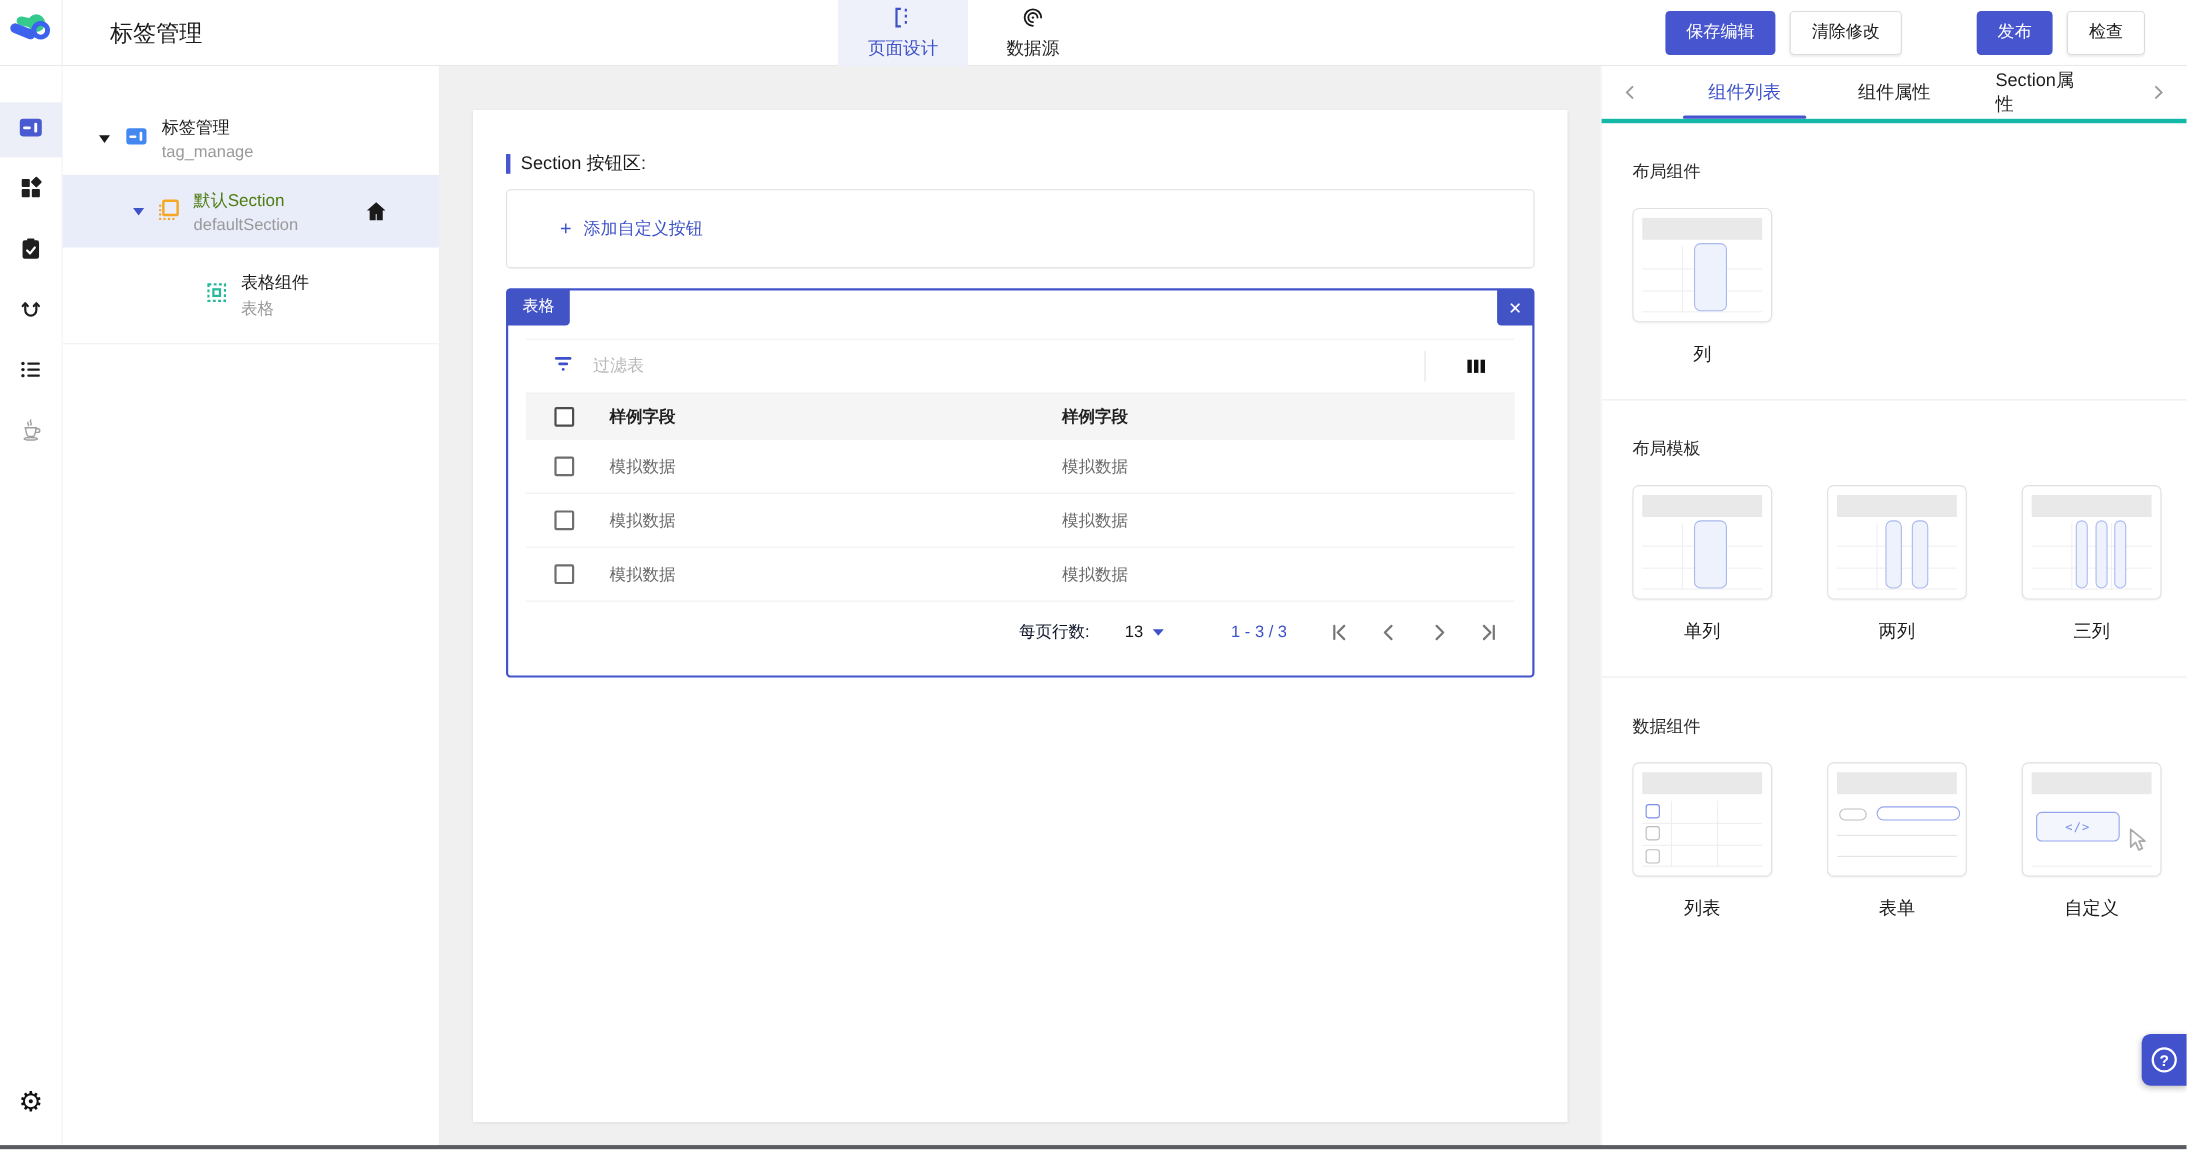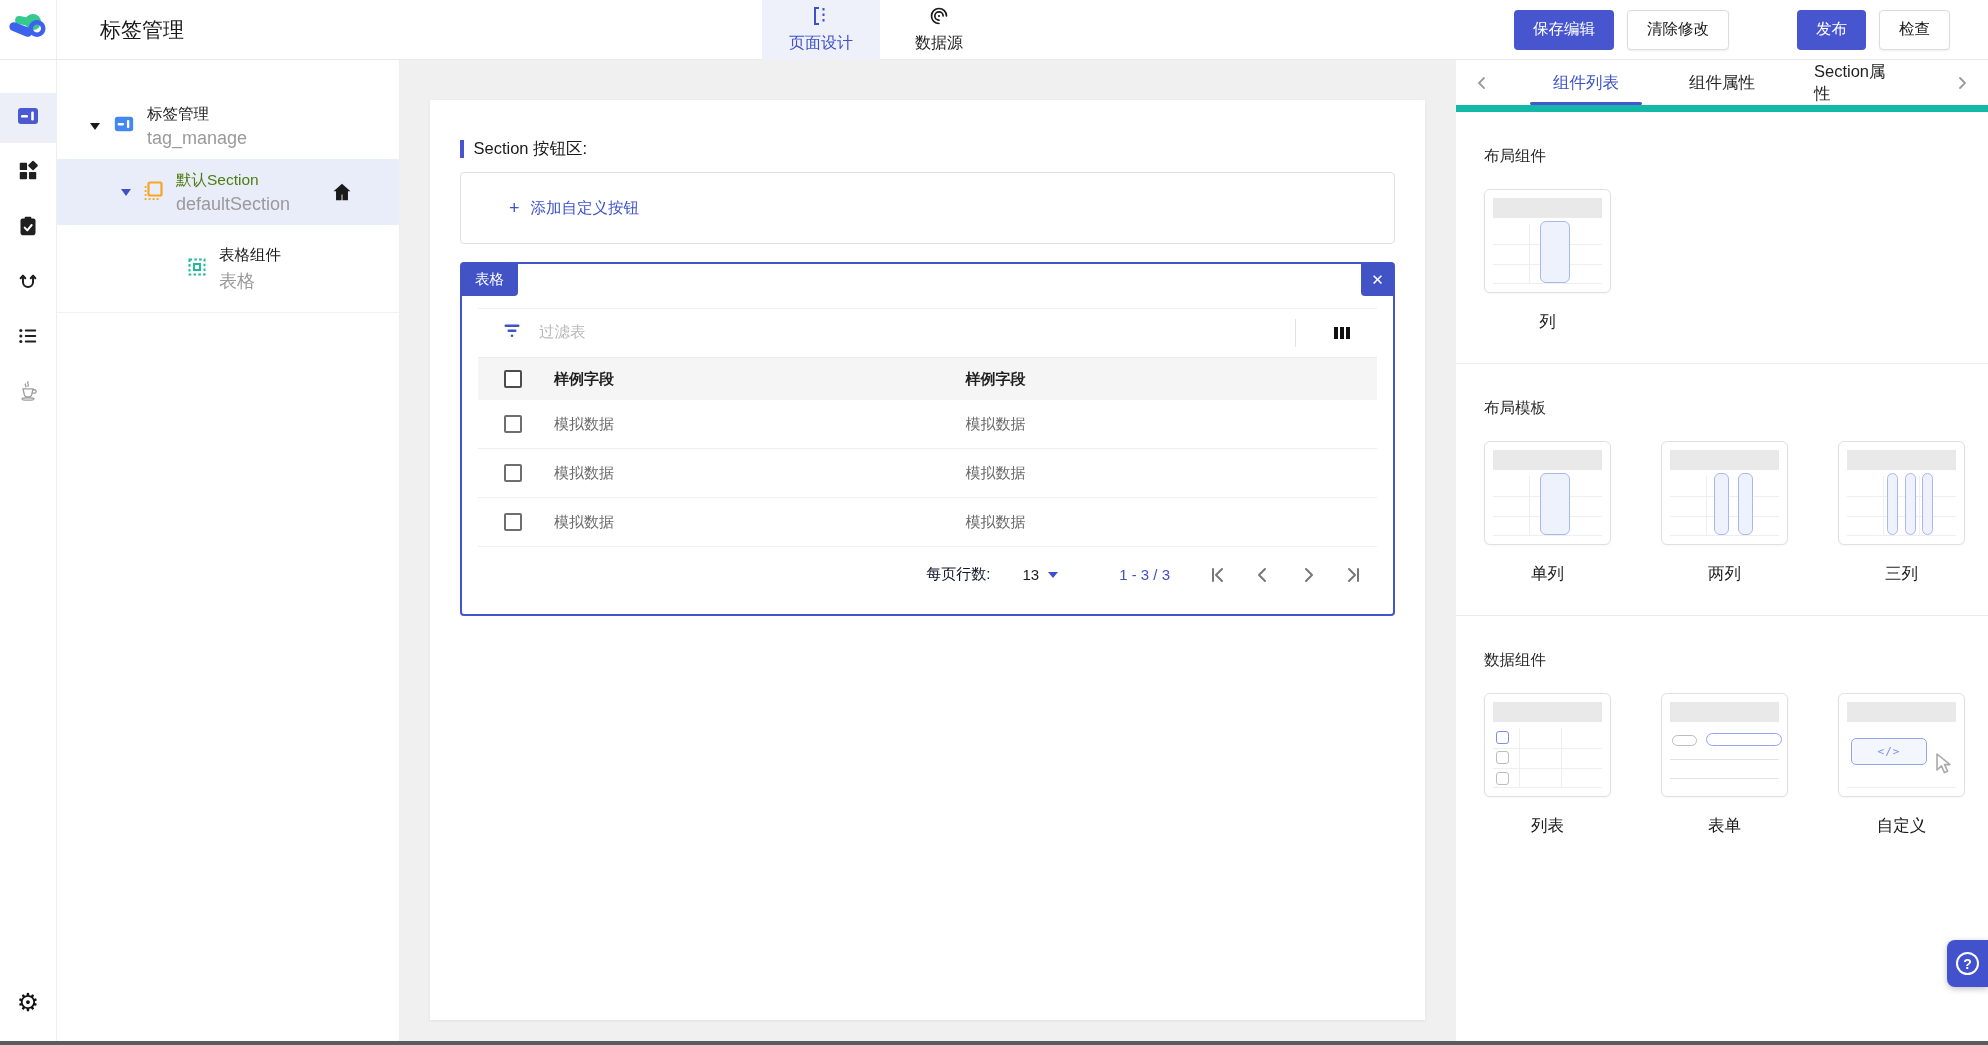--- a/index.html
+++ b/index.html
@@ -35,38 +35,38 @@
   .tree-item { display:flex; align-items:center; height:66px; cursor:pointer; }
   .ti-1 { padding-left:33px; }
   .ti-2 { padding-left:64px; }
   .ti-3 { padding-left:130px; border-bottom:1px solid #f1f1f1; height:88px; }
   .tree-item.selected { background:#e9ecf9; }
   .caret { width:0; height:0; border-left:5.5px solid transparent; border-right:5.5px solid transparent; border-top:7px solid #1a1a1a; margin-right:13px; cursor:pointer; }
   .caret.blue { border-top-color:#3d51c9; }
   .tree-text { margin-left:12px; display:flex; flex-direction:column; }
   .tree-title { font-size:15.5px; color:#1a1a1a; }
   .selected .tree-title { color:#4d7c0f; }
-  .tree-sub { font-size:18px; color:#9a9a9a; margin-top:3px; }
+  .tree-sub { font-size:15px; color:#9a9a9a; margin-top:3px; }
   .tree-home { margin-left:auto; margin-right:46px; display:flex; cursor:pointer; }
 
   
   .canvas-area { flex:1; background:#f0f0f1; display:flex; overflow:hidden; }
   .page { flex:1; background:#fff; margin:40px 30px 25px; box-shadow:0 1px 3px rgba(0,0,0,.07); padding:38px 30px; }
   .section-heading { display:flex; align-items:center; font-size:16.5px; font-weight:500; color:#1a1a1a; }
   .hbar { width:3.5px; height:18px; background:#4756ce; margin-right:10px; }
   .add-box { margin-top:12px; border:1px solid #e0e0e0; border-radius:4px; height:72px; display:flex; align-items:center; padding-left:48px; background:#fff; }
   .add-link { color:#3d51c9; font-size:15.5px; display:flex; align-items:center; gap:11px; cursor:pointer; }
   .plus { font-size:18px; line-height:1; }
 
   .widget { margin-top:18px; border:2px solid #4355cb; border-radius:4px; position:relative; padding-top:44px; background:#fff; }
   .widget-tag { position:absolute; top:-1px; left:-1px; background:#4253c6; color:#fff; font-size:14.5px; height:33px; line-height:33px; padding:0 14px; border-radius:3px 0 4px 0; cursor:pointer; }
   .widget-close { position:absolute; top:-1px; right:-1px; width:33px; height:33px; background:#4253c6; color:#fff; display:flex; align-items:center; justify-content:center; font-size:15px; border-radius:0 3px 0 4px; cursor:pointer; }
   .widget-body { margin:0 16px; padding-bottom:12px; }
   .toolbar { display:flex; align-items:center; height:50px; border-top:1px solid #f1f1f1; border-bottom:1px solid #ececec; padding:0 6px 0 24px; gap:17px; }
-  .filter-input { flex:1; border:none; outline:none; font-size:15.5px; color:#333; font-family:Liberation Mono, monospace; background:transparent; }
+  .filter-input { flex:1; border:none; outline:none; font-size:15.5px; color:#333; font-family:Liberation Serif, serif; background:transparent; }
   .filter-input::placeholder { color:#b9b9b9; }
   .toolbar-divider { width:1px; height:28px; background:#e3e3e3; }
   .columns-btn { width:58px; display:flex; justify-content:center; cursor:pointer; }
 
   .thead { display:flex; align-items:center; height:42px; background:#f5f5f6; font-weight:700; font-size:15px; color:#1f1f1f; }
   .trow { display:flex; align-items:center; height:49px; border-bottom:1px solid #f0f0f0; font-size:15px; color:#6b6b6b; }
   .tcheck { width:76px; padding-left:26px; display:flex; align-items:center; }
   .checkbox { width:18px; height:18px; border:2px solid #4d4d4d; border-radius:2px; background:#fff; cursor:pointer; }
   .trow .checkbox { border-color:#6e6e6e; }
   .tcol { flex:1; }
@@ -74,21 +74,21 @@
   .pagination { display:flex; align-items:center; justify-content:flex-end; height:55px; font-size:15px; padding-right:14px; }
   .pg-label { color:#0f172a; }
   .pg-size { margin-left:32px; display:flex; align-items:center; gap:9px; color:#1a1a1a; cursor:pointer; }
   .pg-caret { width:0; height:0; border-left:5px solid transparent; border-right:5px solid transparent; border-top:6px solid #3d51c9; }
   .pg-range { margin-left:61px; color:#3d51c9; }
   .pg-nav { margin-left:38px; display:flex; align-items:center; gap:25px; }
   .pg-btn { display:flex; cursor:pointer; }
 
   
   .inspector { width:533px; border-left:1px solid #efefef; background:#fff; display:flex; flex-direction:column; }
-  .insp-tabs { height:52px; display:flex; align-items:center; border-bottom:7px solid #14b8a6; padding:0 14px;gap:48px; }
+  .insp-tabs { height:52px; display:flex; align-items:center; border-bottom:4px solid #14b8a6; padding:0 14px;gap:48px; }
   .insp-chevron { width:24px; display:flex; justify-content:center; cursor:pointer; }
   .insp-tab { flex:1; height:100%; display:flex; align-items:center; justify-content:center; font-size:16.5px; color:#1f1f1f; position:relative; cursor:pointer; }
   .insp-tab.active { color:#3d51c9; }
   .insp-tab.active::after { content:""; position:absolute; bottom:0; left:50%; transform:translateX(-50%); width:112px; height:3.5px; background:#4756ce; border-radius:2px; }
   .insp-section { padding:34px 28px 30px; }
   .insp-divider { border-top:1px solid #ececec; }
   .insp-title { font-size:15.5px; color:#2a2a2a; margin-bottom:22px; }
   .card-row { display:flex; gap:50px; }
   .comp { display:flex; flex-direction:column; align-items:center; cursor:pointer; }
   .comp-label { margin-top:18px; font-size:16.5px; color:#1a1a1a; }

